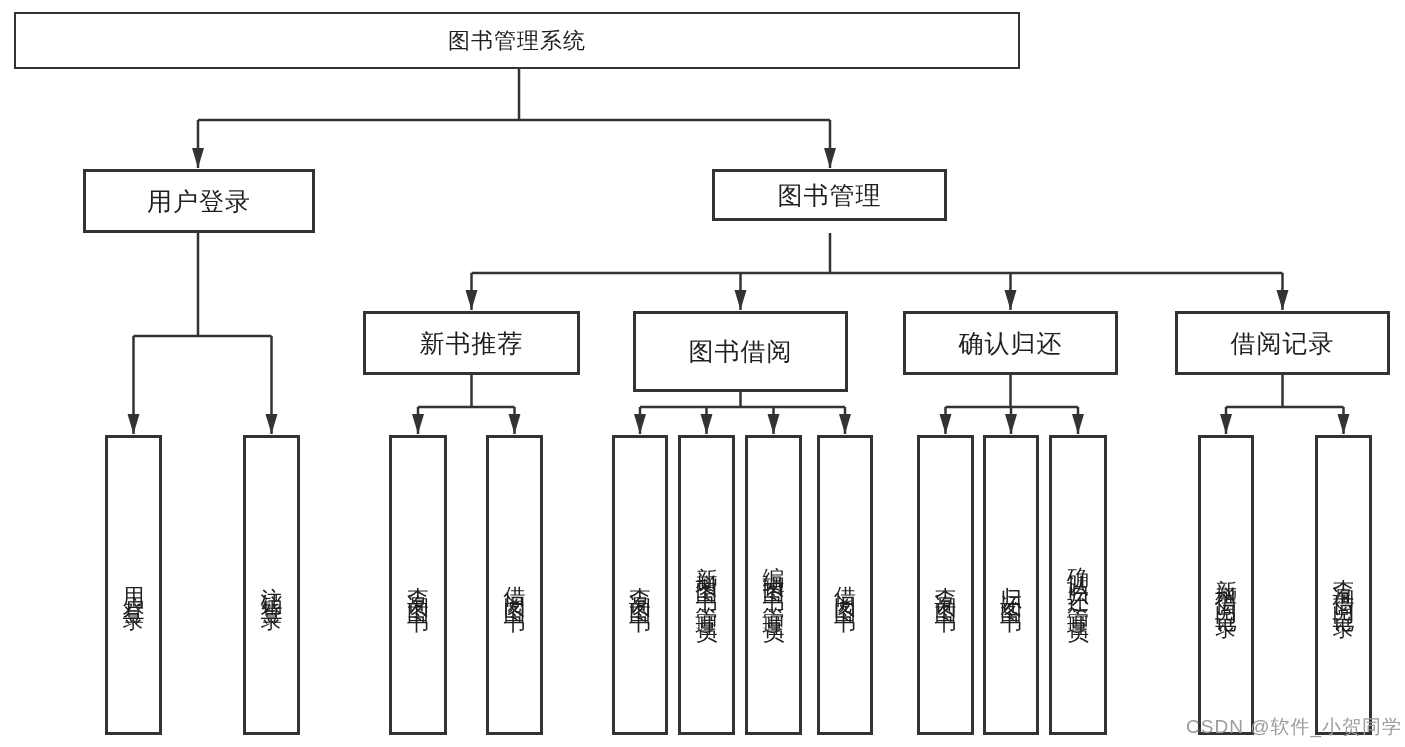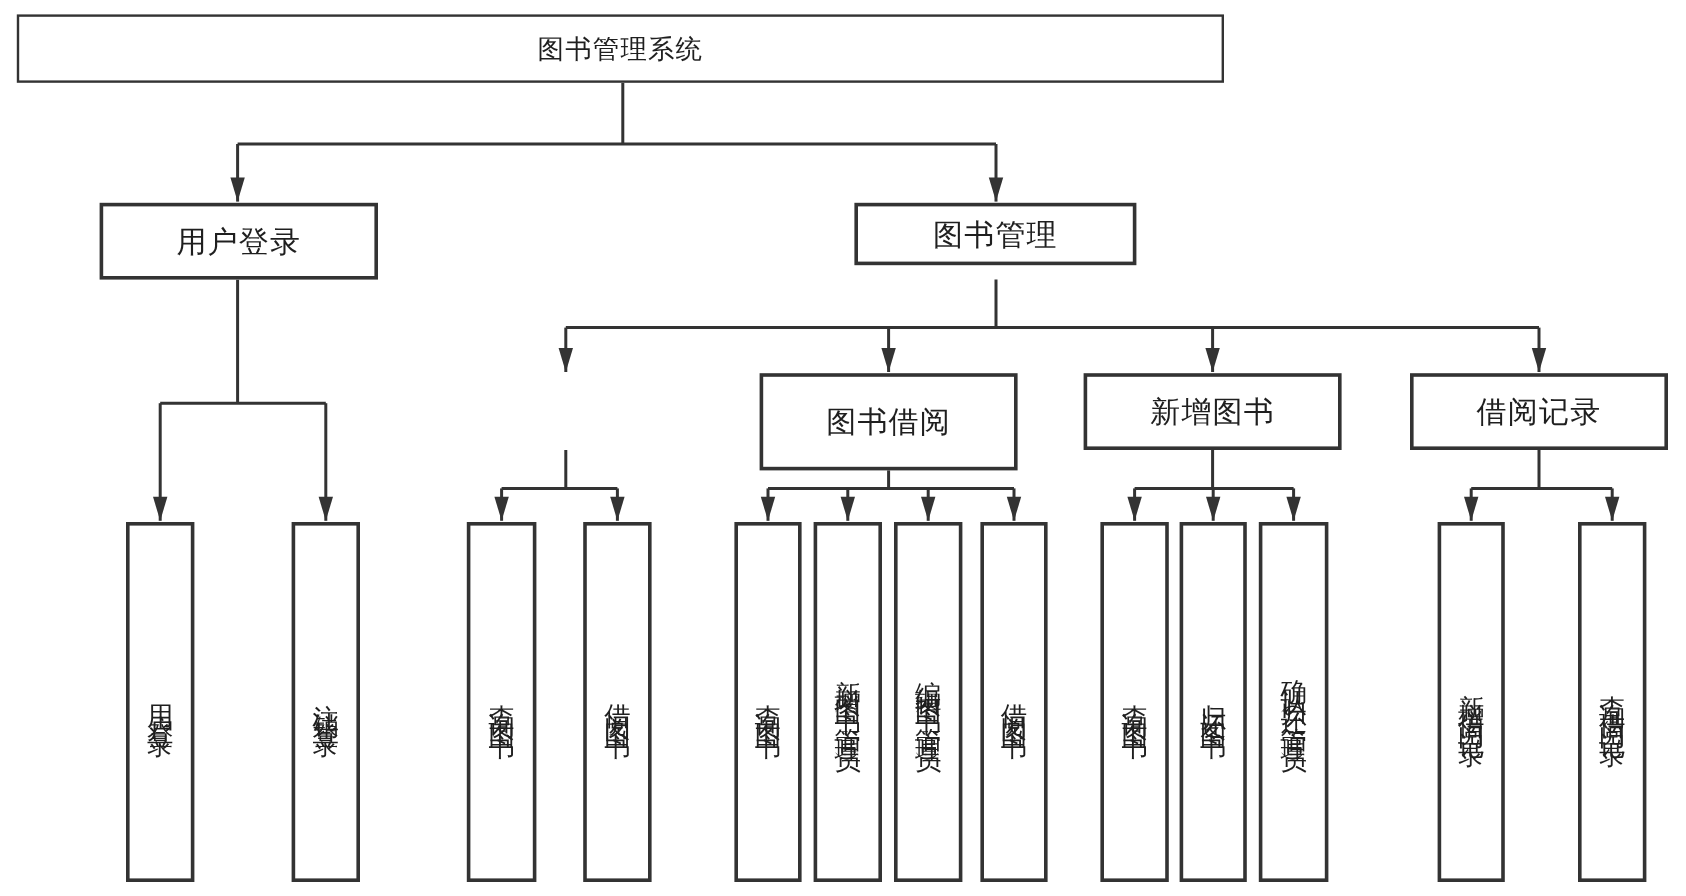--- a/index.html
+++ b/index.html
@@ -110,25 +110,28 @@
     <span>图书管理系统</span>
   </div>
 
   <div class="node" style="left:83px;top:169px;width:232px;height:64px">
     <span>用户登录</span>
   </div>
   <div class="node" style="left:712px;top:169px;width:235px;height:52px">
     <span>图书管理</span>
   </div>
 
+  <div class="node" style="left:363px;top:311px;width:217px;height:64px">
+    <span>新书推荐</span>
+  </div>
   <div class="node" style="left:633px;top:311px;width:215px;height:81px">
     <span>图书借阅</span>
   </div>
   <div class="node" style="left:903px;top:311px;width:215px;height:64px">
-    <span>新增图书</span>
+    <span>确认归还</span>
   </div>
   <div class="node" style="left:1175px;top:311px;width:215px;height:64px">
     <span>借阅记录</span>
   </div>
 
   <div class="node leaf" style="left:105px;top:435px;width:57px;height:300px">
     <span>用户登录</span>
   </div>
   <div class="node leaf" style="left:243px;top:435px;width:57px;height:300px">
     <span>注销登录</span>
@@ -164,14 +167,15 @@
     <span>确认归还（管理员）</span>
   </div>
 
   <div class="node leaf" style="left:1198px;top:435px;width:56px;height:300px">
     <span>新增借阅记录</span>
   </div>
   <div class="node leaf" style="left:1315px;top:435px;width:57px;height:300px">
     <span>查询借阅记录</span>
   </div>
 
+  <div class="watermark">CSDN @软件_小贺同学</div>
 
 </div>
 
 </body></html>

